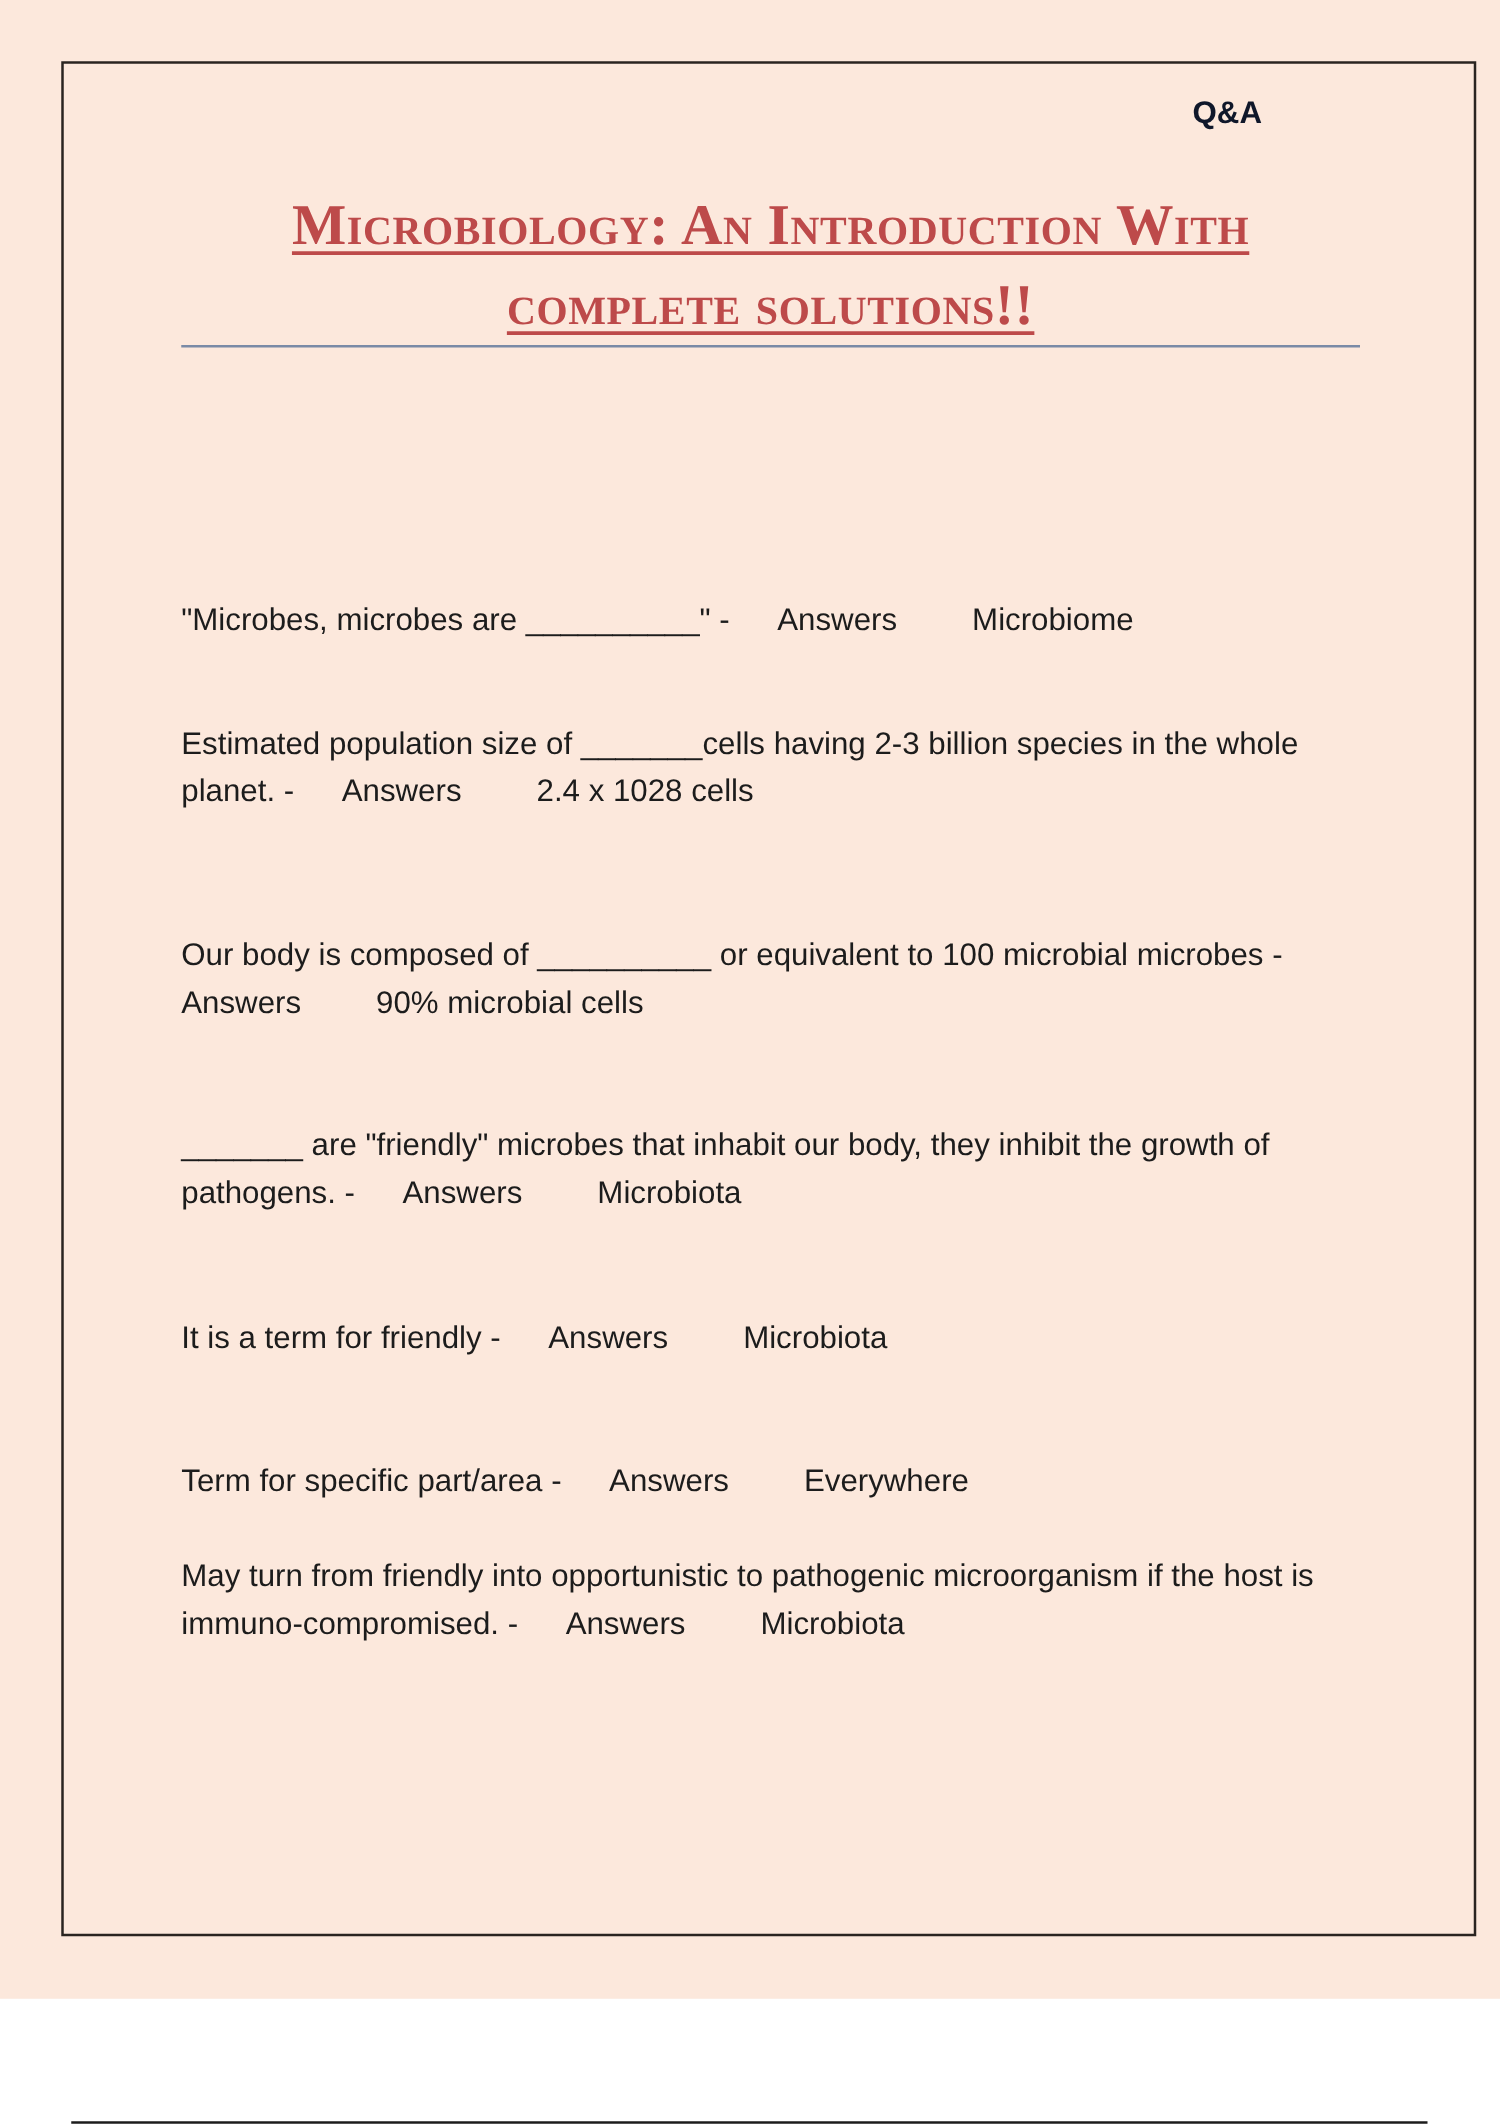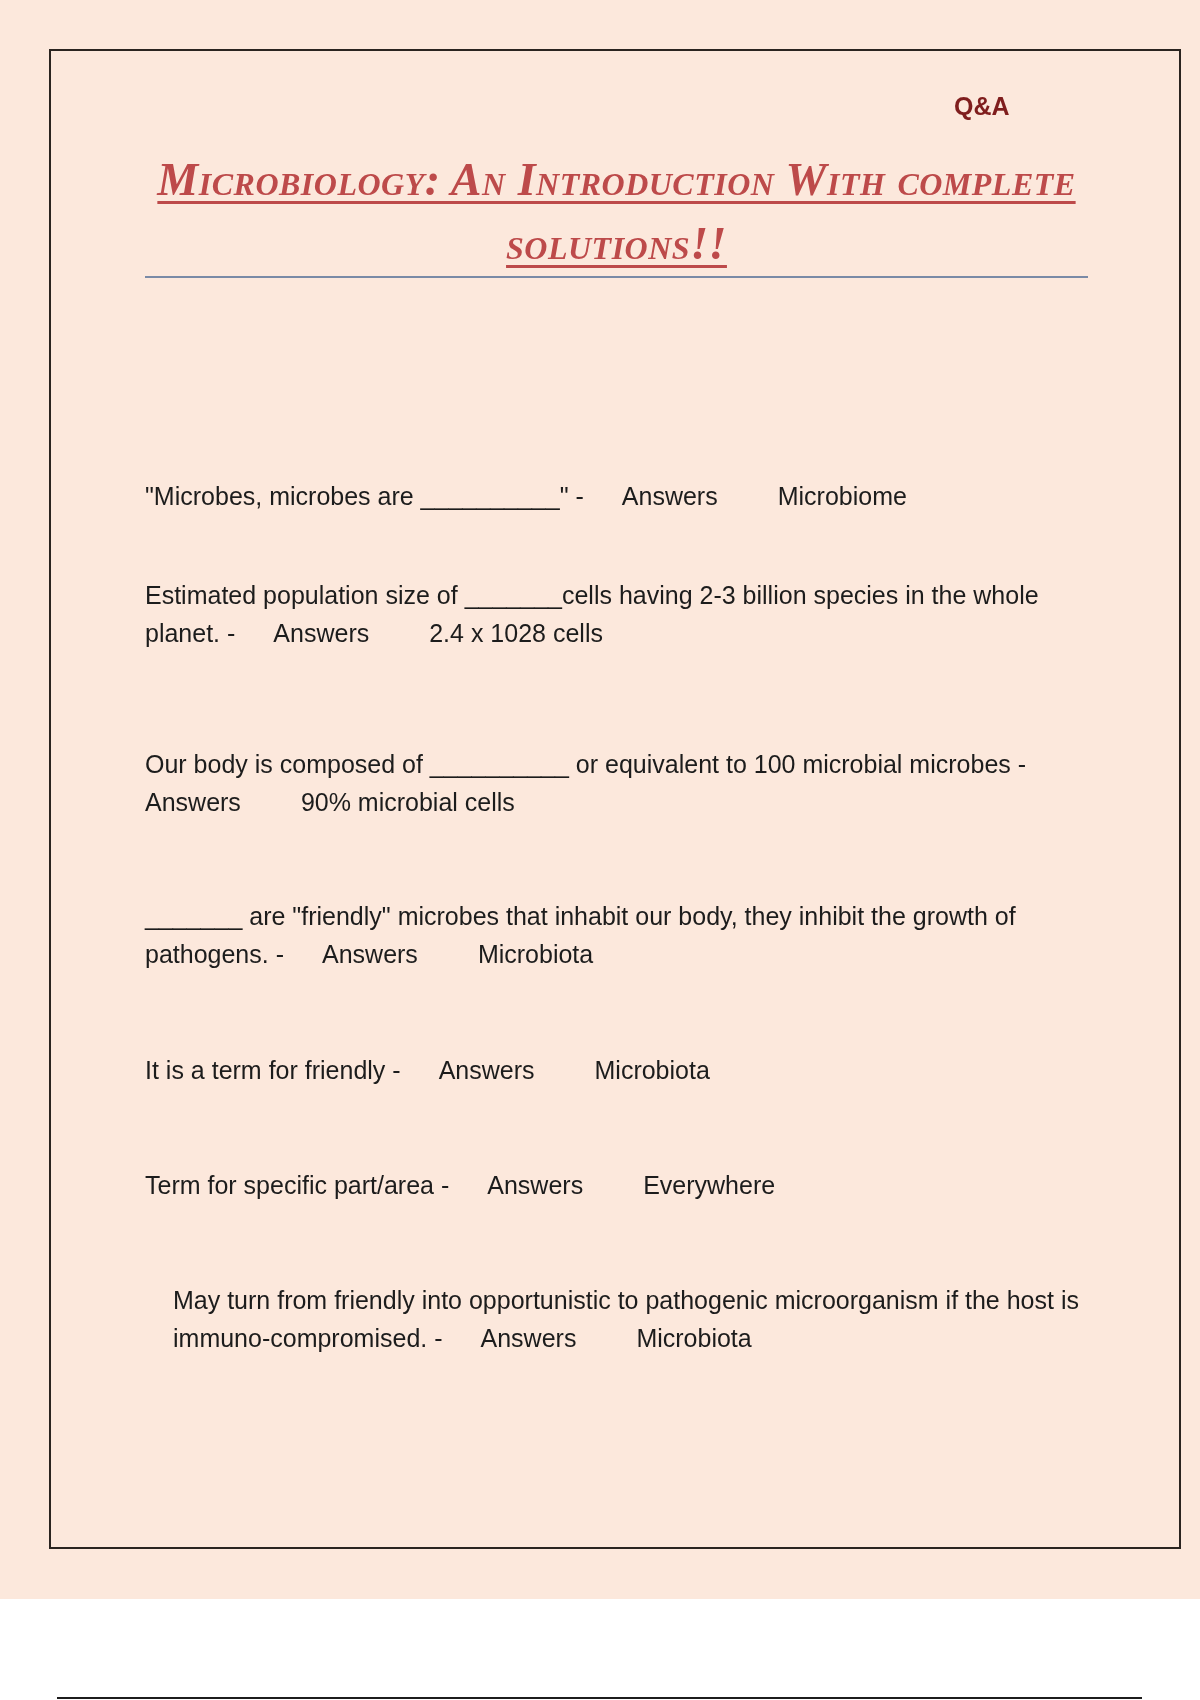--- a/index.html
+++ b/index.html
@@ -10,30 +10,30 @@
     }
     .page-bg {
       position: absolute; left: 0; top: 0; width: 1200px; height: 1599px;
       background: #fce8dc;
     }
     .frame {
       position: absolute; left: 49px; top: 49px; width: 1132px; height: 1500px;
       border: 2px solid #2a2420; box-sizing: border-box;
     }
     .qa {
-      position: absolute; left: 954px; top: 92px;
-      color: #7f1d1d; font-weight: bold; font-size: 25px;
+      position: absolute; left: 954px; top: 76px;
+      color: #0f172a; font-weight: bold; font-size: 25px;
     }
     .title {
       position: absolute; left: 145px; width: 943px; top: 148px;
       text-align: center; color: #bd4a4a;
       font-family: "Liberation Serif", serif; font-weight: bold;
       font-variant: small-caps; font-size: 46px; line-height: 64px;
       text-decoration: underline; text-decoration-thickness: 3px;
-      text-underline-offset: 6px; letter-spacing: 0.5px; font-style: italic;
+      text-underline-offset: 6px; letter-spacing: 0.5px;
     }
     .rule {
       position: absolute; left: 145px; top: 276px; width: 943px; height: 2px;
       background: #7a8aa6;
     }
     .qa-item {
       position: absolute; left: 145px; width: 950px;
       font-size: 25px; line-height: 38px; color: #1c1c1c;
     }
     .gap1 { display: inline-block; width: 38px; }
@@ -70,17 +70,17 @@
 </div>
 
 <div class="qa-item" style="top:1051px;">
   <span>It is a term for friendly -</span><span class="gap1"></span><span>Answers</span><span class="gap2"></span><span>Microbiota</span>
 </div>
 
 <div class="qa-item" style="top:1166px;">
   <span>Term for specific part/area -</span><span class="gap1"></span><span>Answers</span><span class="gap2"></span><span>Everywhere</span>
 </div>
 
-<div class="qa-item" style="top:1281px;margin-left:28px;">
+<div class="qa-item" style="top:1242px;">
   <span>May turn from friendly into opportunistic to pathogenic microorganism if the host is immuno-compromised. -</span><span class="gap1"></span><span>Answers</span><span class="gap2"></span><span>Microbiota</span>
 </div>
 
 <div class="bottom-line"></div>
 
 </body></html>

